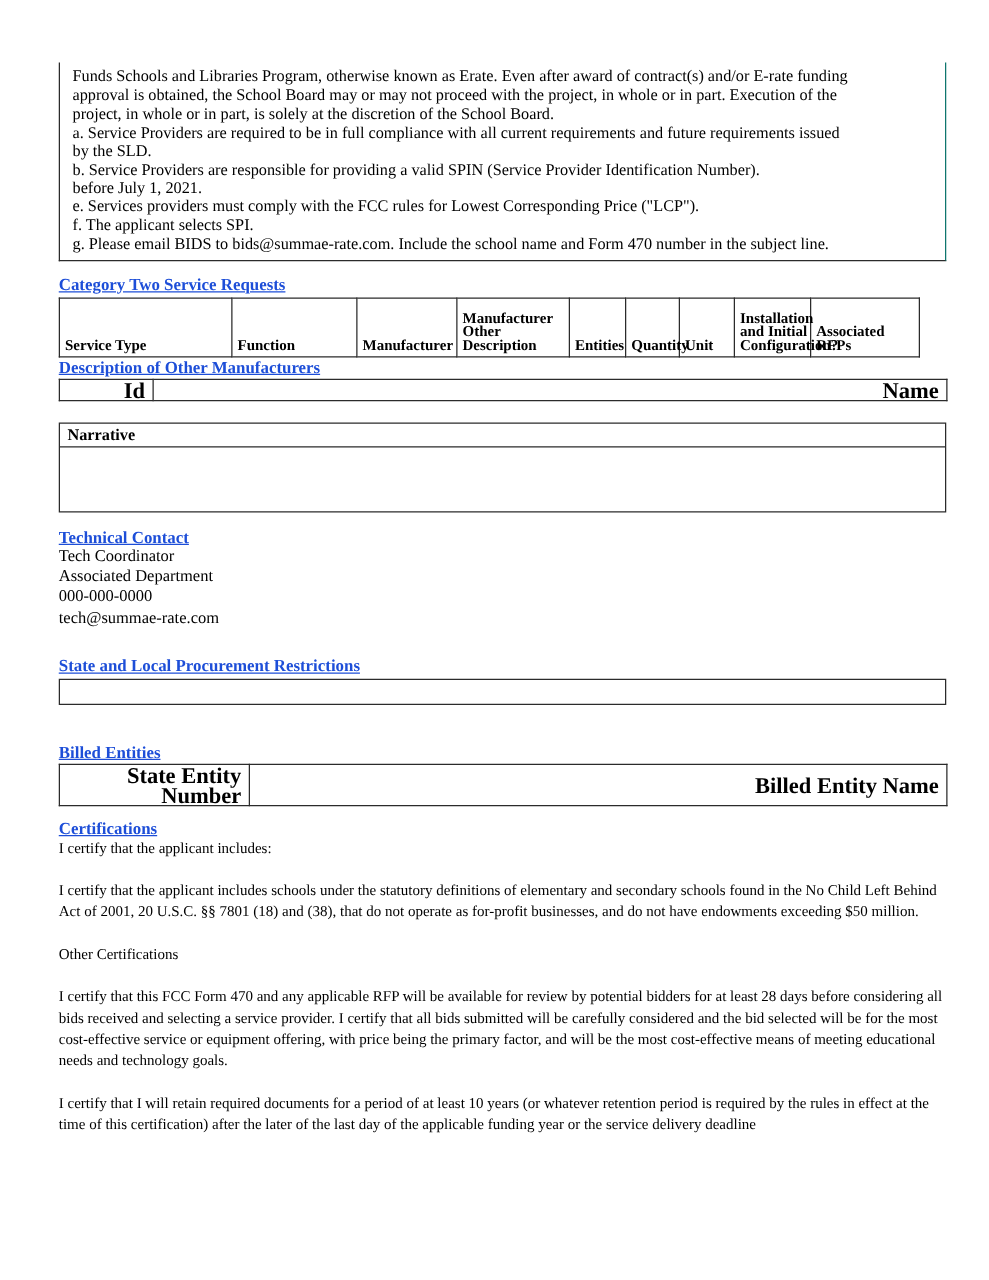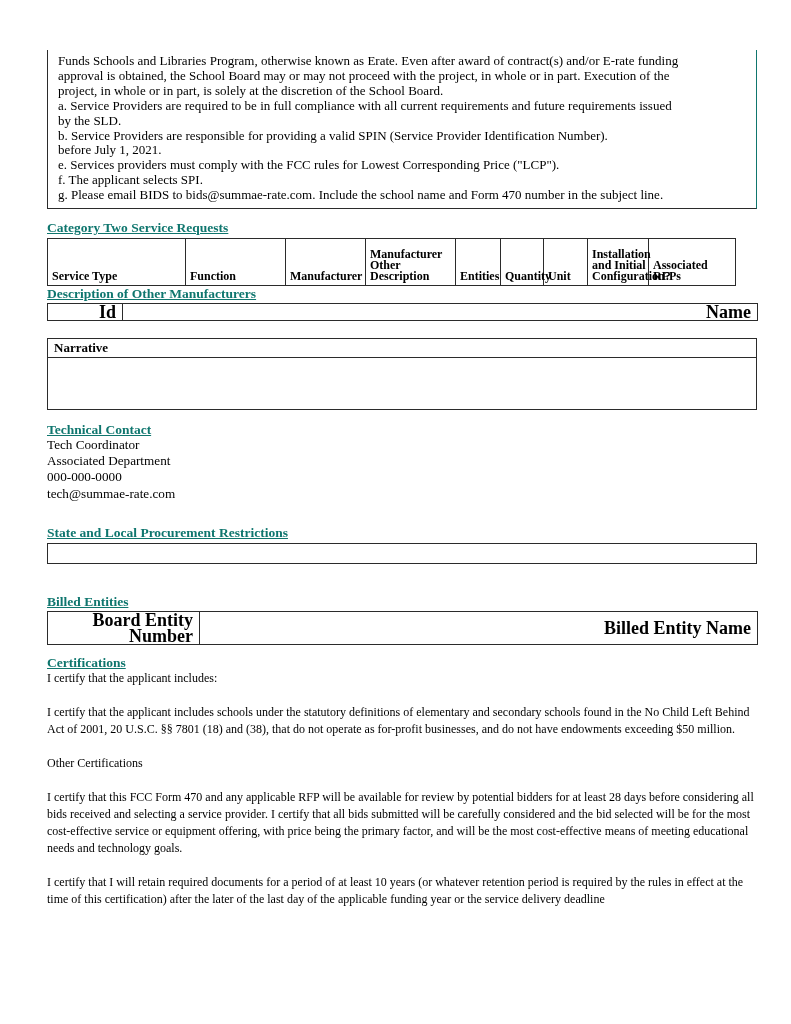--- a/index.html
+++ b/index.html
@@ -20,21 +20,21 @@
     border-left: 1px solid #2b2b2b;
     border-right: 1px solid #0f766e;
     border-bottom: 1px solid #2b2b2b;
     padding: 4px 8px 5px 10px;
     font-size: 13px;
     line-height: 14.9px;
   }
   .intro-box .line { white-space: nowrap; }
 
   .sec-heading {
-    color: #0f766e;
+    color: #1d4ed8;
     font-weight: bold;
     font-size: 13.5px;
     text-decoration: underline;
     line-height: 15px;
   }
 
   
   .c2-table {
     border-collapse: collapse;
     table-layout: fixed;
@@ -166,21 +166,21 @@
     <div class="empty-box"></div>
 
     <div class="sec-heading mt-billed">Billed Entities</div>
     <table class="grid-table">
       <colgroup>
         <col style="width:152px">
           <col style="width:558px">
       </colgroup>
       <tbody>
           <tr>
-        <th>Board Entity Number</th>
+        <th>State Entity Number</th>
         <th>Billed Entity Name</th>
       </tr>
     </tbody>
       </table>
 
     <div class="sec-heading mt-cert">Certifications</div>
     <div class="cert-line">I certify that the applicant includes:</div>
     <div class="cert-para">I certify that the applicant includes schools under the statutory definitions of elementary and secondary schools found in the No Child Left Behind Act of 2001, 20 U.S.C. §§ 7801 (18) and (38), that do not operate as for-profit businesses, and do not have endowments exceeding $50 million.</div>
     <div class="cert-para">Other Certifications</div>
     <div class="cert-para">I certify that this FCC Form 470 and any applicable RFP will be available for review by potential bidders for at least 28 days before considering all bids received and selecting a service provider. I certify that all bids submitted will be carefully considered and the bid selected will be for the most cost-effective service or equipment offering, with price being the primary factor, and will be the most cost-effective means of meeting educational needs and technology goals.</div>

